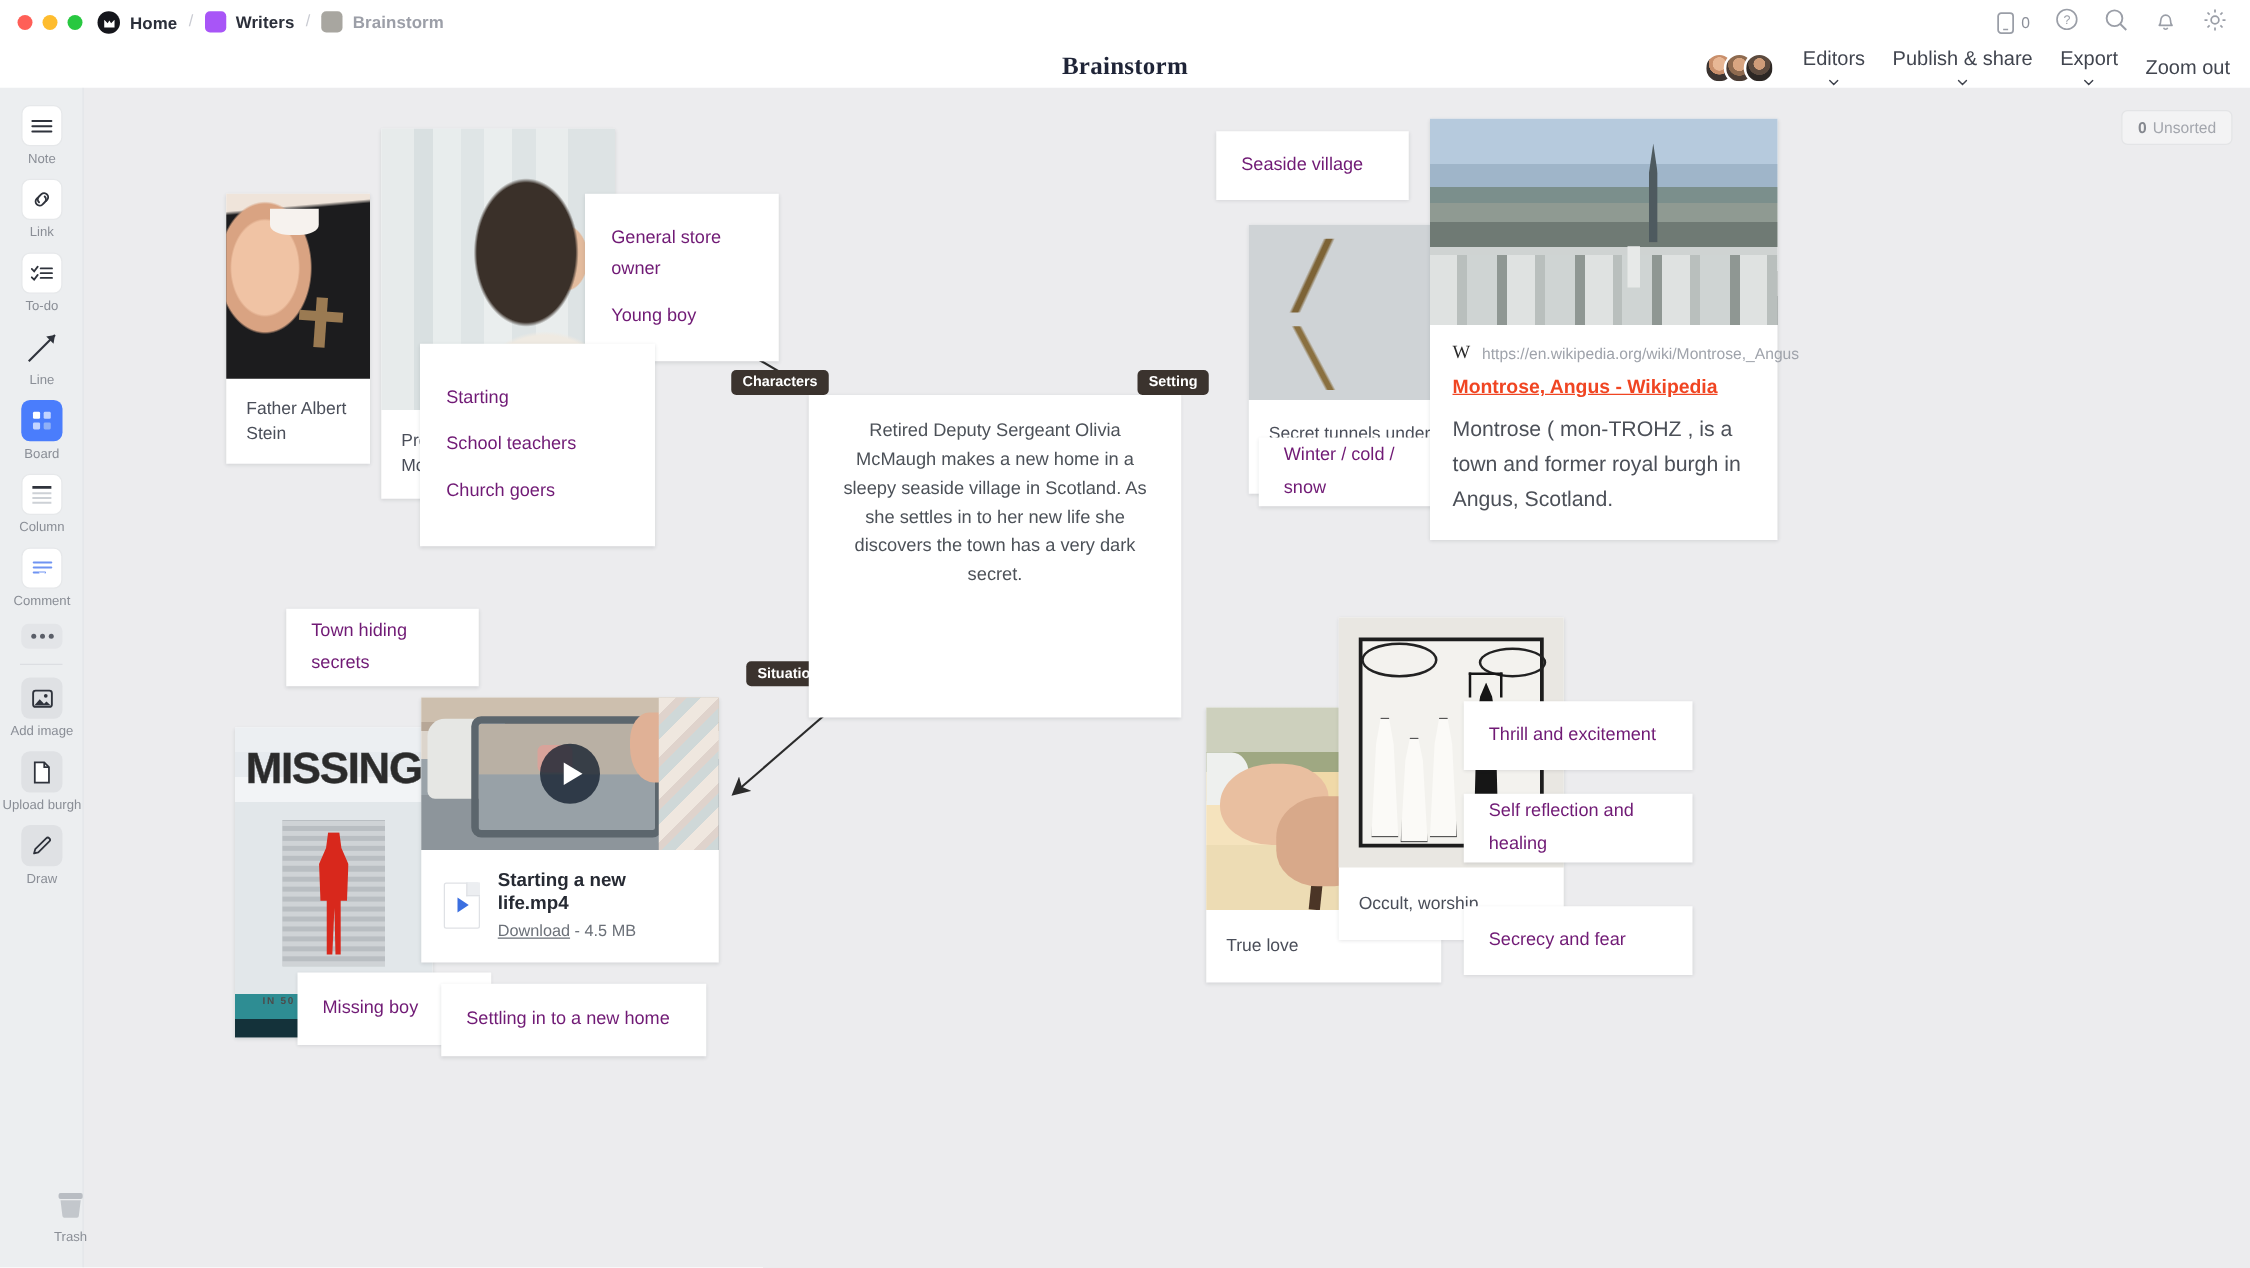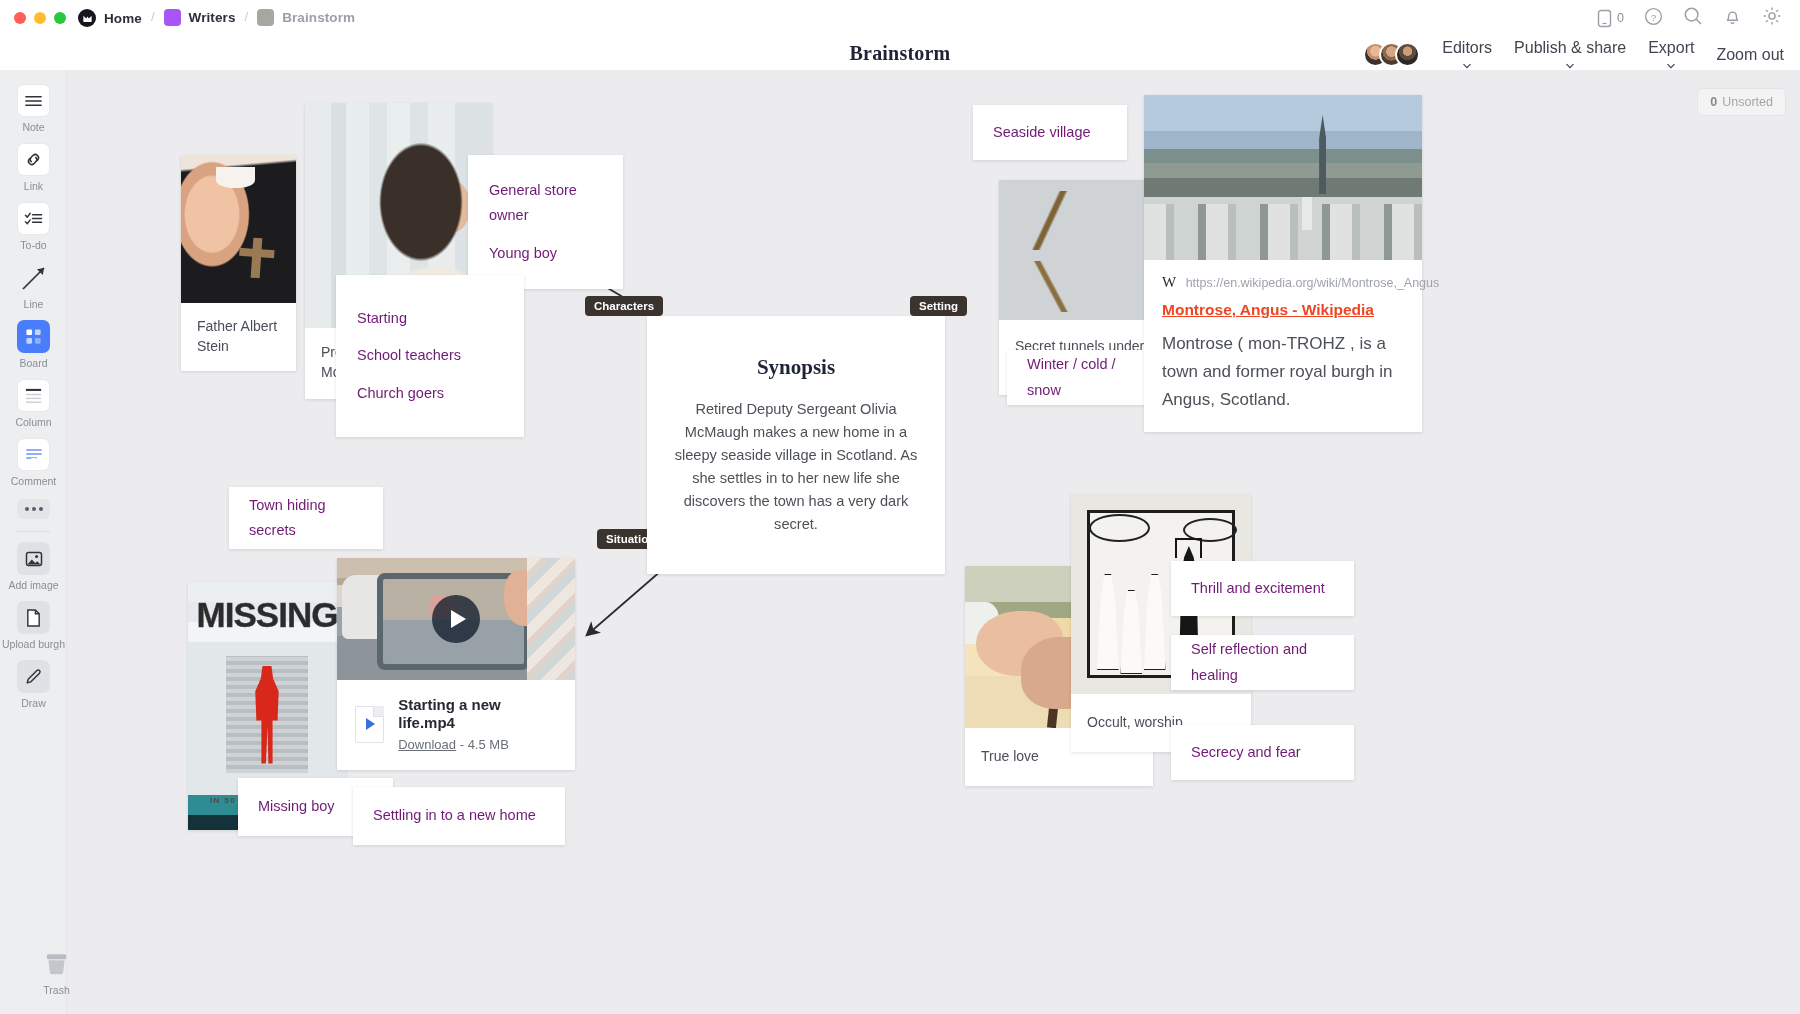--- a/index.html
+++ b/index.html
@@ -645,21 +645,20 @@
 
     <div class="card" style="left:269px; top:205px; width:188px;">
       <div class="card-text multi" style="padding:25px 21px">
         <div>Starting</div>
         <div>School teachers</div>
         <div>Church goers</div>
       </div>
     </div>
 
     <div class="card" style="left:580px; top:246px; width:298px; height:258px;">
-      <div style="font-family:'Liberation Serif',serif; font-weight:bold; font-size:21px; color:#1f2437; text-align:center; padding-top:39px;">Synopsis</div>
       <div style="font-size:14.6px; color:#4c5158; line-height:1.58; text-align:center; padding:18px 26px 0 26px;">Retired Deputy Sergeant Olivia McMaugh makes a new home in a sleepy seaside village in Scotland. As she settles in to her new life she discovers the town has a very dark secret.</div>
     </div>
 
     <div class="card" style="left:906px; top:35px; width:154px;">
       <div class="card-text" style="height:55px">Seaside village</div>
     </div>
 
     <div class="card" style="left:932px; top:110px; width:187px;">
       <div class="ph ph-tunnel" style="height:140px"></div>
       <div class="card-cap" style="padding:16px 16px 18px 16px">Secret tunnels under town</div>

